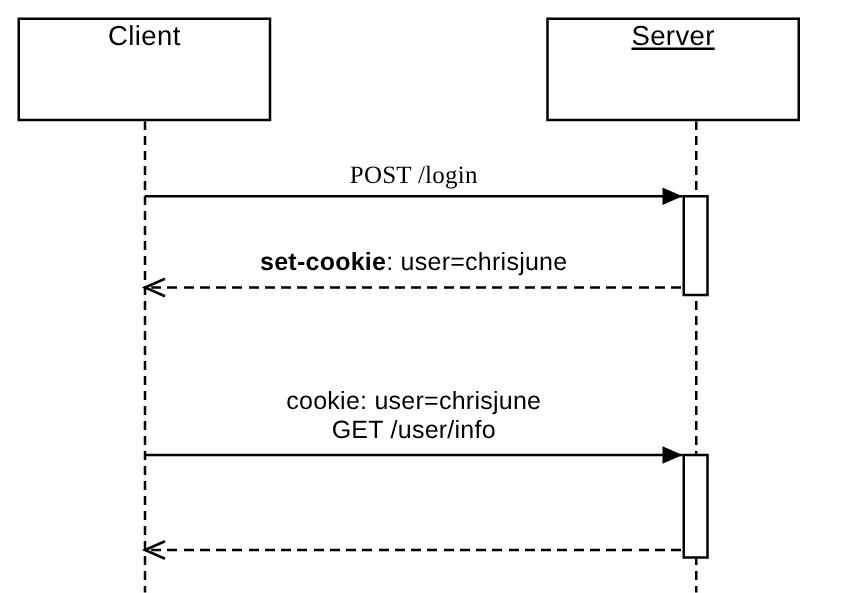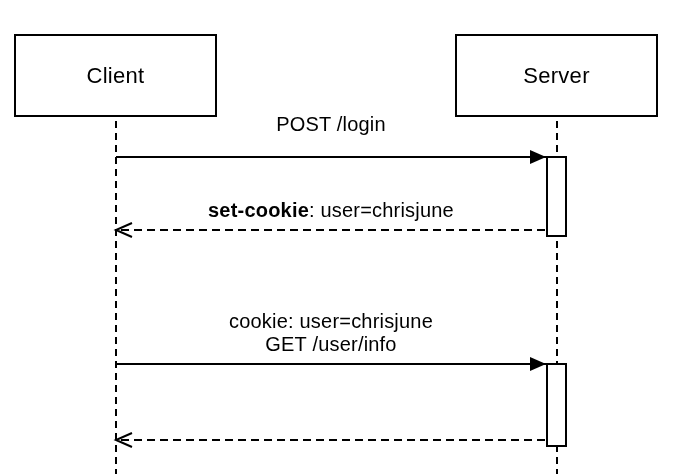--- a/index.html
+++ b/index.html
@@ -9,25 +9,25 @@
     font-family: "Liberation Sans", "DejaVu Sans", sans-serif;
     color: #000000;
     overflow: hidden;
   }
   .diagram { position: relative; width: 680px; height: 474px; background: #ffffff; }
 
   
   .actor-box {
     position: absolute; top: 14px; width: 203px; height: 83px;
     border: 2px solid #000; background: #fff;
-    display: flex; align-items: center; justify-content: center;
-    font-size: 22px; letter-spacing: 0.3px; z-index: 5; margin-top: 20px;
+    display: flex; align-items: flex-start; justify-content: center;
+    font-size: 22px; letter-spacing: 0.3px; z-index: 5;
   }
   .actor-client { left: 14px; }
-  .actor-server { left: 455px; }
+  .actor-server { left: 437px; text-decoration: underline; }
 
   
   .lifeline {
     position: absolute; top: 97px; height: 377px; width: 2px; z-index: 1;
     background: repeating-linear-gradient(to bottom, #000 0 7px, transparent 7px 12px);
   }
   .lifeline-client { left: 115px; }
   .lifeline-server { left: 556px; }
 
   
@@ -70,21 +70,21 @@
   <div class="actor-box actor-server">
     <span>Server</span>
   </div>
 
   <div class="lifeline lifeline-client"></div>
   <div class="lifeline lifeline-server"></div>
 
   <div class="activation activation-1"></div>
   <div class="activation activation-2"></div>
 
-  <div class="msg-label" style="top:113px;">POST /login</div>
+  <div class="msg-label" style="top:129px;font-family:Liberation Serif, serif;">POST /login</div>
   <div class="line solid-line" style="left:116px; top:156px; width:430px;"></div>
   <div class="arrow-filled" style="left:530px; top:150px;"></div>
 
   <div class="msg-label" style="top:199px;">
     <b>set-cookie</b><span>: user=chrisjune</span>
   </div>
   <div class="line dashed-line" style="left:121px; top:229px; width:425px;"></div>
   <svg class="arrow-open" style="left:113px; top:220px;" width="22" height="20" viewBox="0 0 22 20">
     <path d="M19 3 L3 10 L19 17" fill="none" stroke="#000000" stroke-width="2"></path>
   </svg>

